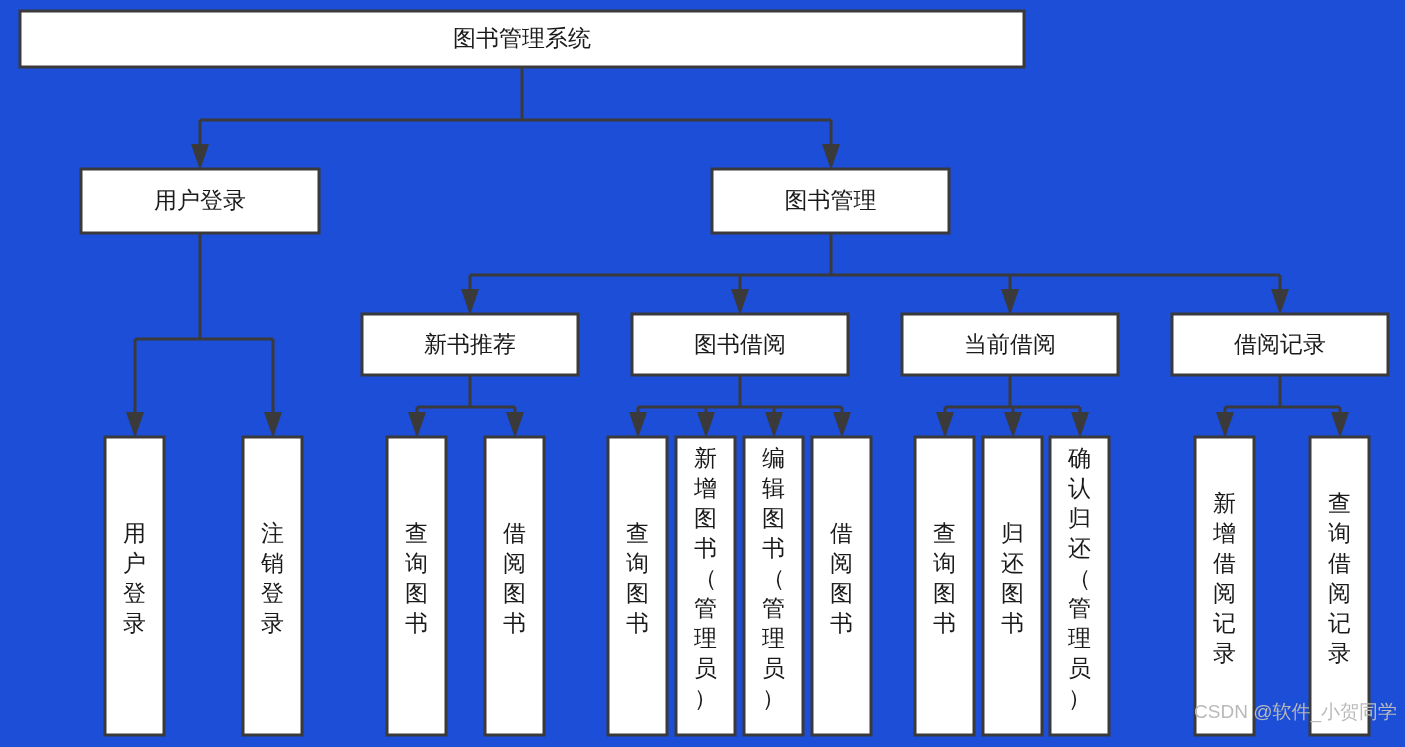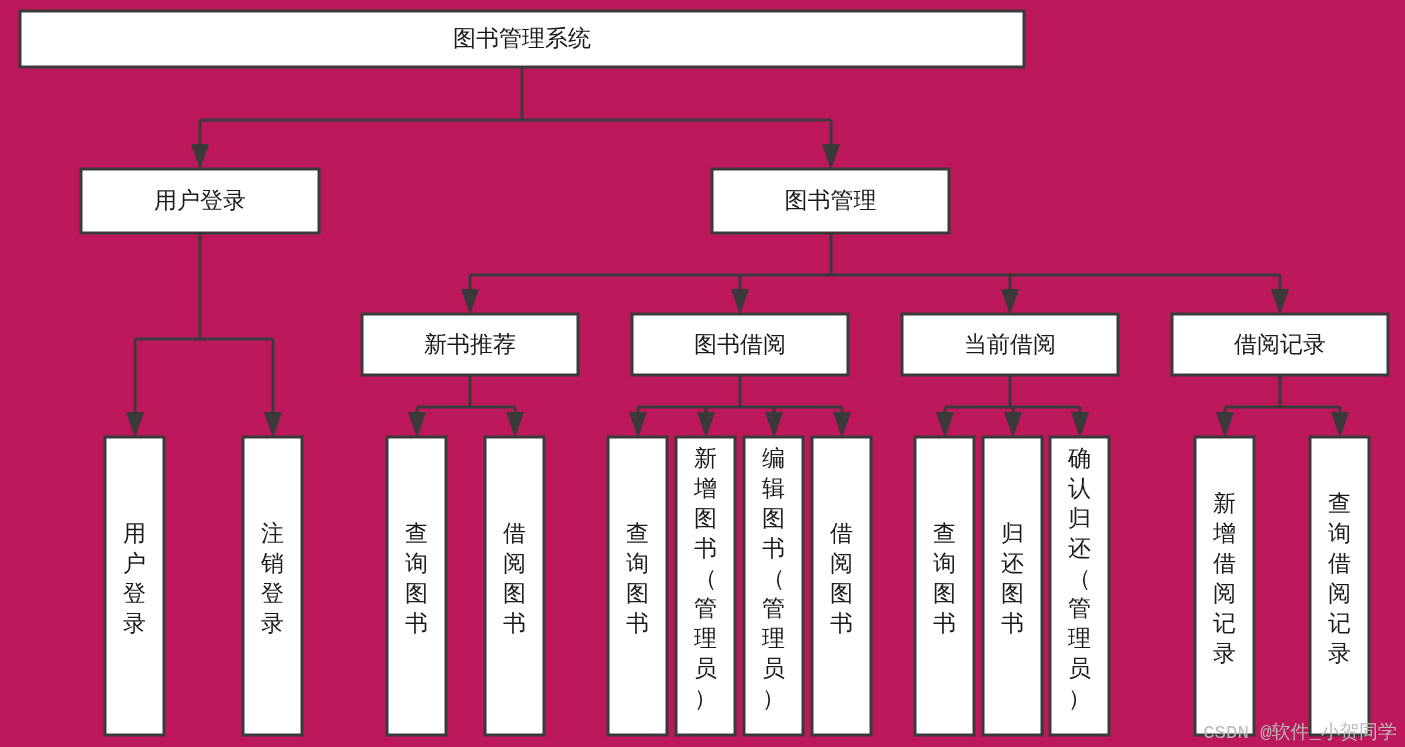--- a/index.html
+++ b/index.html
@@ -7,21 +7,21 @@
     padding: 0;
     background: #ffffff;
   }
   body {
     font-family: "Liberation Sans", "DejaVu Sans", sans-serif;
   }
   #diagram-root {
     position: relative;
     width: 1405px;
     height: 747px;
-    background: #be185d;
+    background: #1d4ed8;
     overflow: hidden;
   }
   svg.diagram-canvas {
     position: absolute;
     left: 0;
     top: 0;
     width: 1405px;
     height: 747px;
     display: block;
   }
@@ -48,22 +48,22 @@
   }
   .node-label-v {
     font-family: "Liberation Sans", "DejaVu Sans", sans-serif;
     font-size: 23px;
     fill: #1a1a1a;
     text-anchor: middle;
   }
   .watermark {
     position: absolute;
     right: 8px;
-    bottom: 2px;
-    font-family: Liberation Mono, monospace;
+    bottom: 22px;
+    font-family: Liberation Sans, sans-serif;
     font-size: 19px;
     color: #b9b9b9;
     white-space: nowrap;
     user-select: none;
     padding-left: 22px;
   }
 </style>
 </head>
 <body>
 

